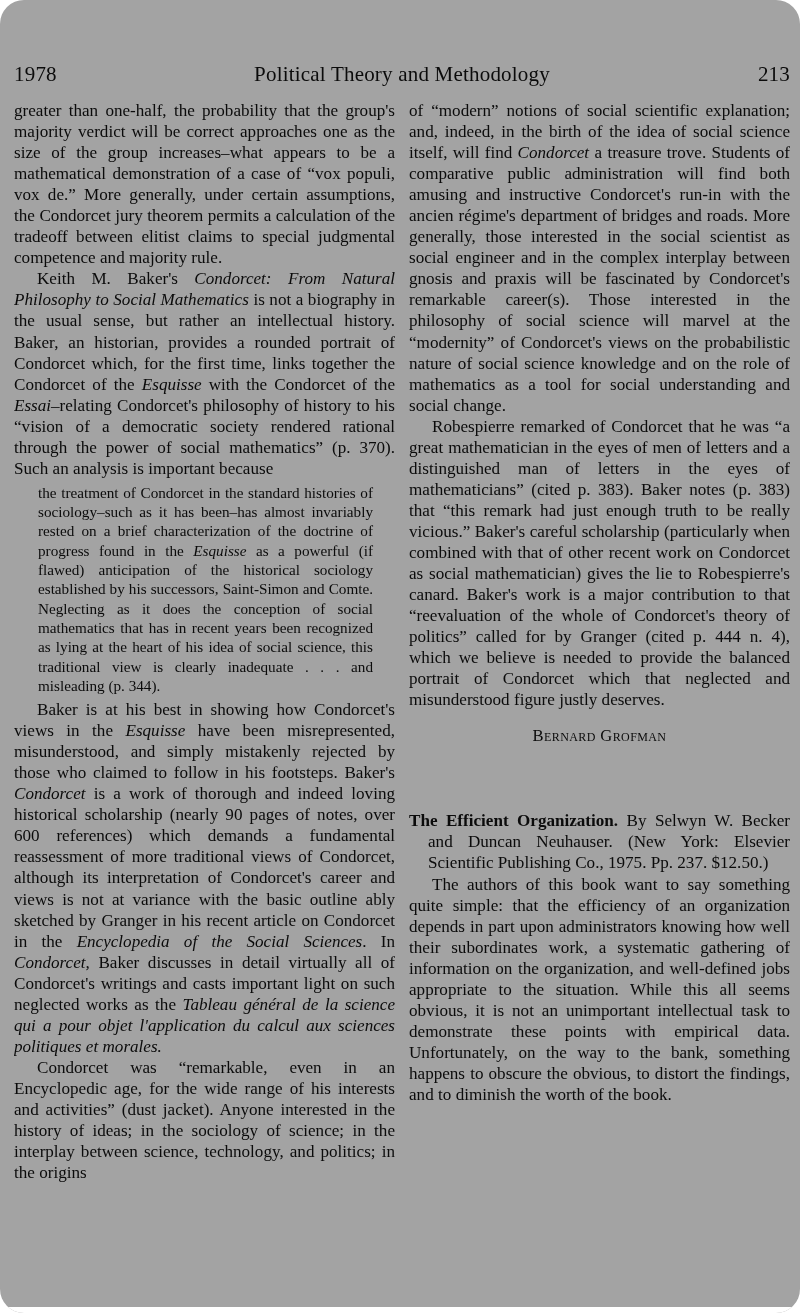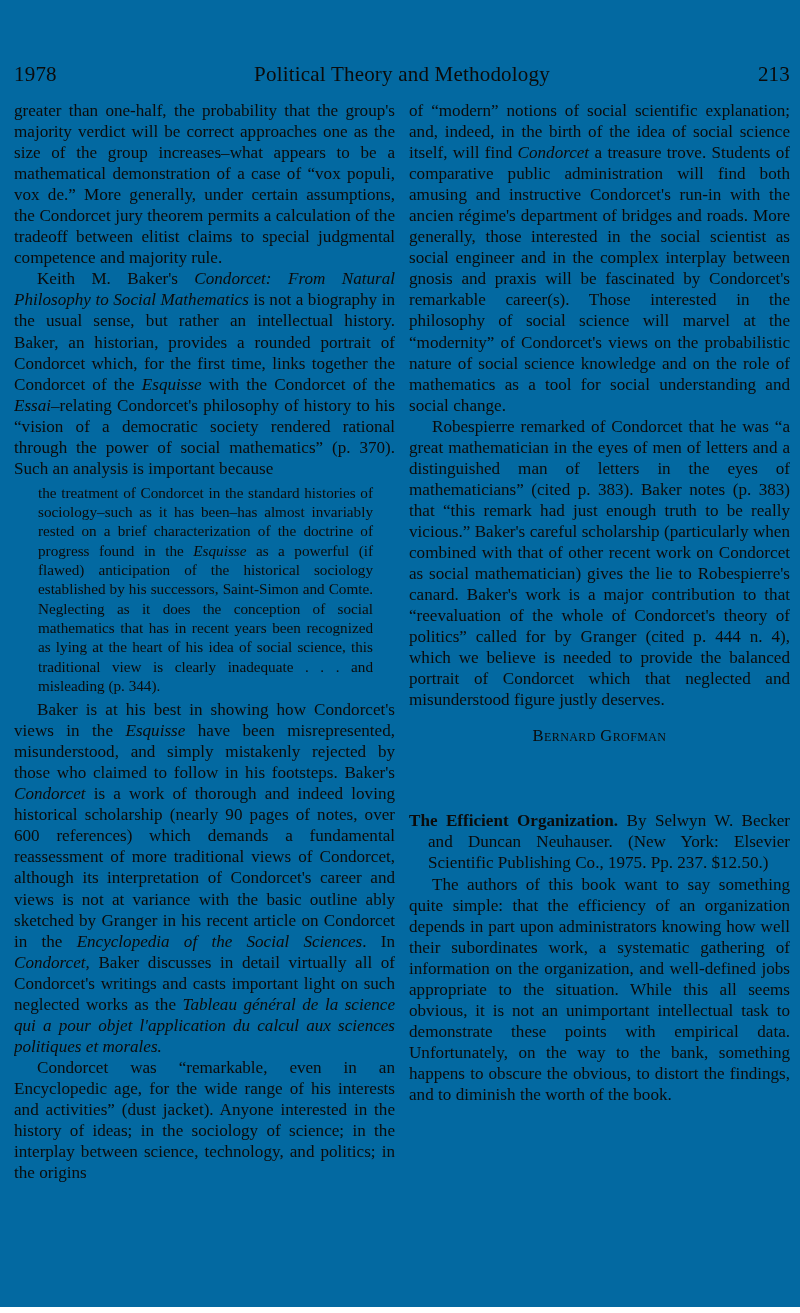--- a/index.html
+++ b/index.html
@@ -4,25 +4,26 @@
 <style>
   html, body {
     margin: 0;
     padding: 0;
     background: #ffffff;
   }
   .page {
     position: relative;
     width: 800px;
     height: 1313px;
-    background: #0369a1;
+    background: #a3a3a3;
     overflow: hidden;
     font-family: "Liberation Serif", "DejaVu Serif", serif;
     color: #0b0b0b;
     box-sizing: border-box;
+    border-radius: 24px;
   }
 
   
   .runhead {
     position: absolute;
     top: 62px;
     left: 14px;
     right: 10px;
     height: 30px;
     display: flex;

